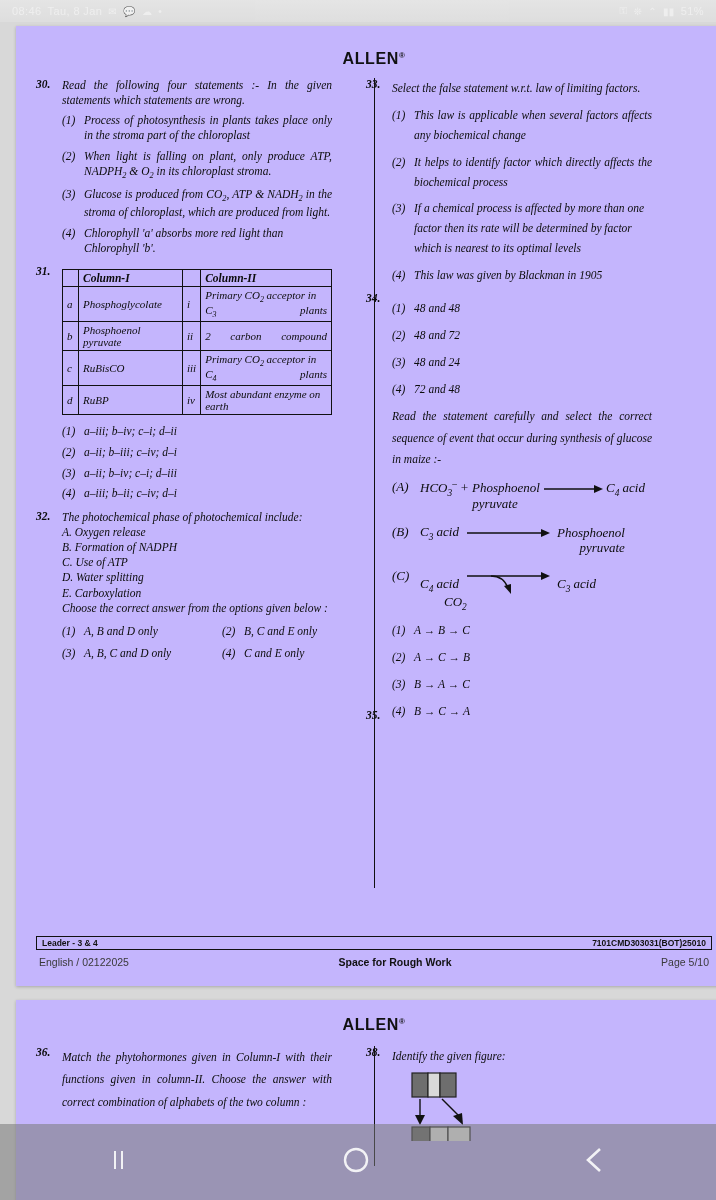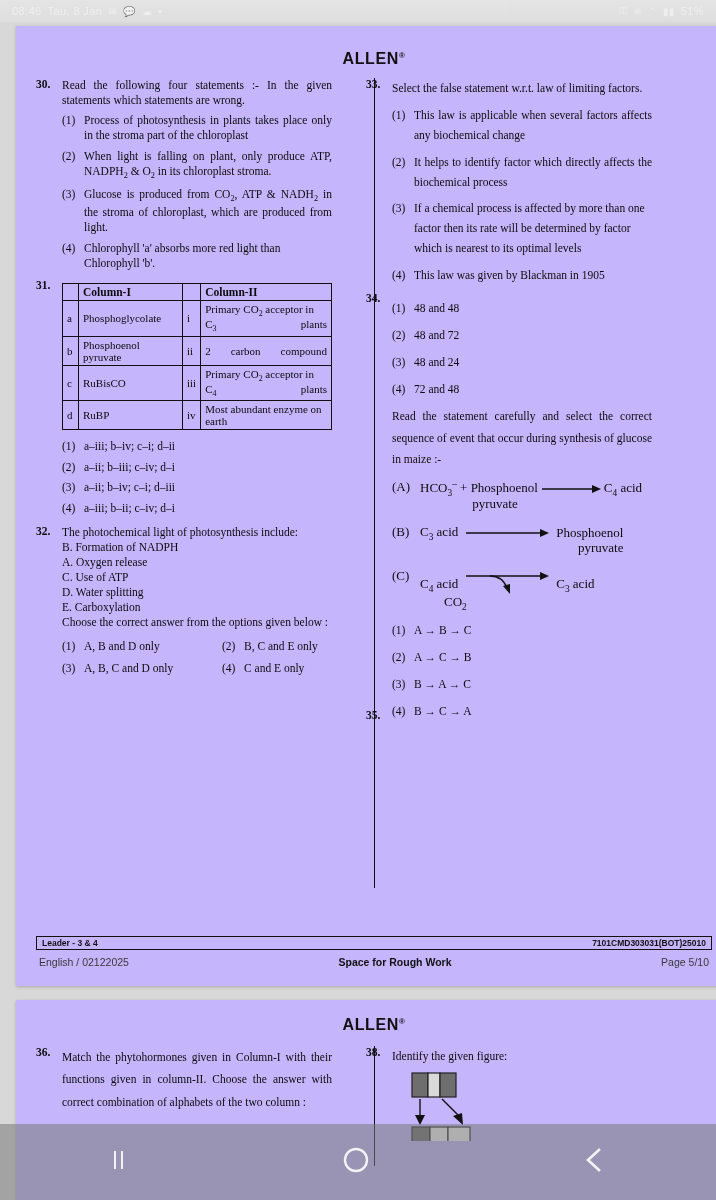--- a/index.html
+++ b/index.html
@@ -44,21 +44,21 @@
     color: #111;
   }
   .brand sup { font-size: 8px; vertical-align: super; }
   #sheet-bottom .brand { padding-top: 16px; }
 
   
   .columns {
     position: relative; display: flex;
     margin-top: 10px;
   }
-  .col { width: 308px; }
+  .col { width: 308px; font-style: italic; }
   .col-left { padding-right: 12px; }
   .col-right { padding-left: 22px; }
   .vrule {
     position: absolute; left: 50%; top: 0; bottom: 0;
     width: 1px; background: #111;
   }
   #sheet-top .vrule { height: 810px; }
   #sheet-bottom .vrule { height: 120px; }
 
   
@@ -248,24 +248,24 @@
             <div class="opt">
               <span class="opt-lbl">(4)</span>
               <span class="opt-txt nojust">a–iii; b–ii; c–iv; d–i</span>
             </div>
           </div>
         </div>
 
         <div class="q" style="margin-top:9px;">
           <div class="q-num">32.</div>
           <div class="q-body">
-            <div class="q-stem">The photochemical light of photosynthesis include:</div>
+            <div class="q-stem">The photochemical phase of photochemical include:</div>
             <div class="plain-list">
+              <div>A. Oxygen release</div>
               <div>B. Formation of NADPH</div>
-              <div>A. Oxygen release</div>
               <div>C. Use of ATP</div>
               <div>D. Water splitting</div>
               <div>E. Carboxylation</div>
             </div>
             <div class="q-stem">Choose the correct answer from the options given below :</div>
 
             <div class="opt-grid" style="margin-top:10px;">
               <div class="cell c1">
                 <span class="opt-lbl">(1)</span>
                 <span>A, B and D only</span>

